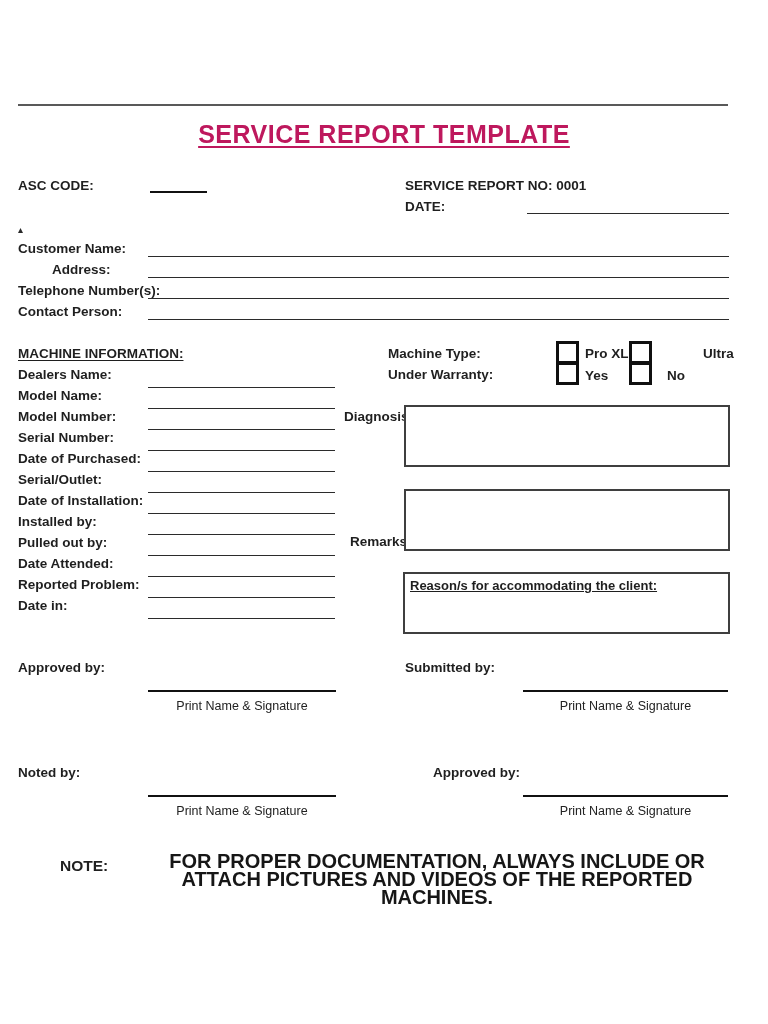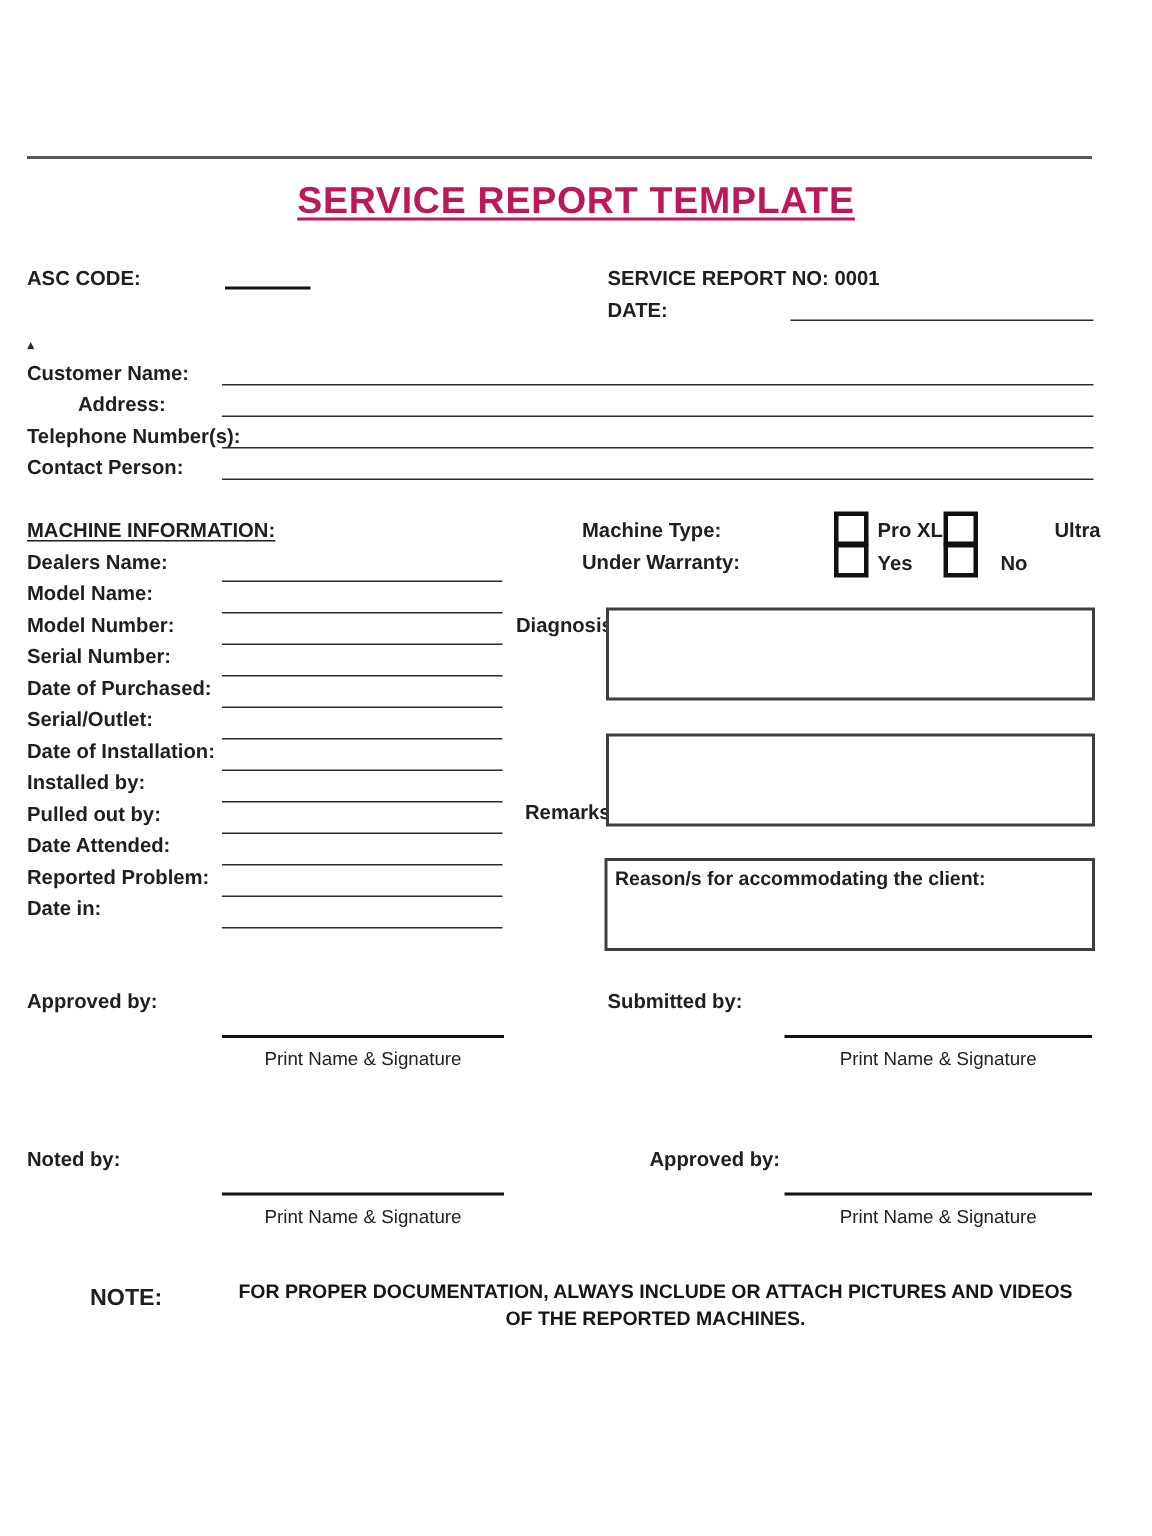--- a/index.html
+++ b/index.html
@@ -3,33 +3,33 @@
 <meta charset="utf-8">
 <style>
   html,body { margin:0; padding:0; background:#ffffff; }
   .page {
     position:relative; width:768px; height:1024px; background:#ffffff;
     font-family:"Liberation Sans", sans-serif; color:#1f1f1f; overflow:hidden;
   }
   .lbl { position:absolute; font-weight:bold; font-size:13.5px; line-height:15px; white-space:nowrap; color:#1f1f1f; }
   .fill-line { position:absolute; height:0; border-bottom:1.5px solid #2b2b2b; }
   .thick { border-bottom-width:2px; border-bottom-color:#111; }
-  .box { position:absolute; border:2px solid #3f3f3f; background:#fff; box-sizing:border-box; }
+  .box { position:absolute; border:2px solid #3f3f3f; background:#fff; box-sizing:border-box;text-decoration:underline; }
   .title {
     position:absolute; top:120px; left:0; width:100%; text-align:center;
     font-size:25px; font-weight:bold; letter-spacing:0.5px;
     text-decoration:underline; text-underline-offset:3px; color:#be185d;
   }
   .toprule { position:absolute; top:104px; left:18px; width:710px; height:2px; background:#595959; }
   .cb { position:absolute; width:17px; height:17px; border:3px solid #101010; background:#fff; }
   .sig-caption { position:absolute; font-size:12.5px; color:#222; text-align:center; font-weight:normal; white-space:nowrap; }
   .note-label { position:absolute; left:60px; top:857px; font-size:15.5px; font-weight:bold; }
   .note-text {
     position:absolute; left:152px; top:852px; width:570px; text-align:center;
-    font-size:13px; font-weight:bold; line-height:18px; color:#161616;
+    font-size:20px; font-weight:bold; line-height:18px; color:#161616;
   }
   .reason-heading { font-size:13px; font-weight:bold; padding:4px 5px; }
   .stray { position:absolute; left:18px; top:228px; width:5px; height:5px; background:#2a2a2a;
     clip-path: polygon(50% 0, 100% 100%, 0 100%); }
 </style>
 </head>
 <body>
 
 <div class="page">
 

